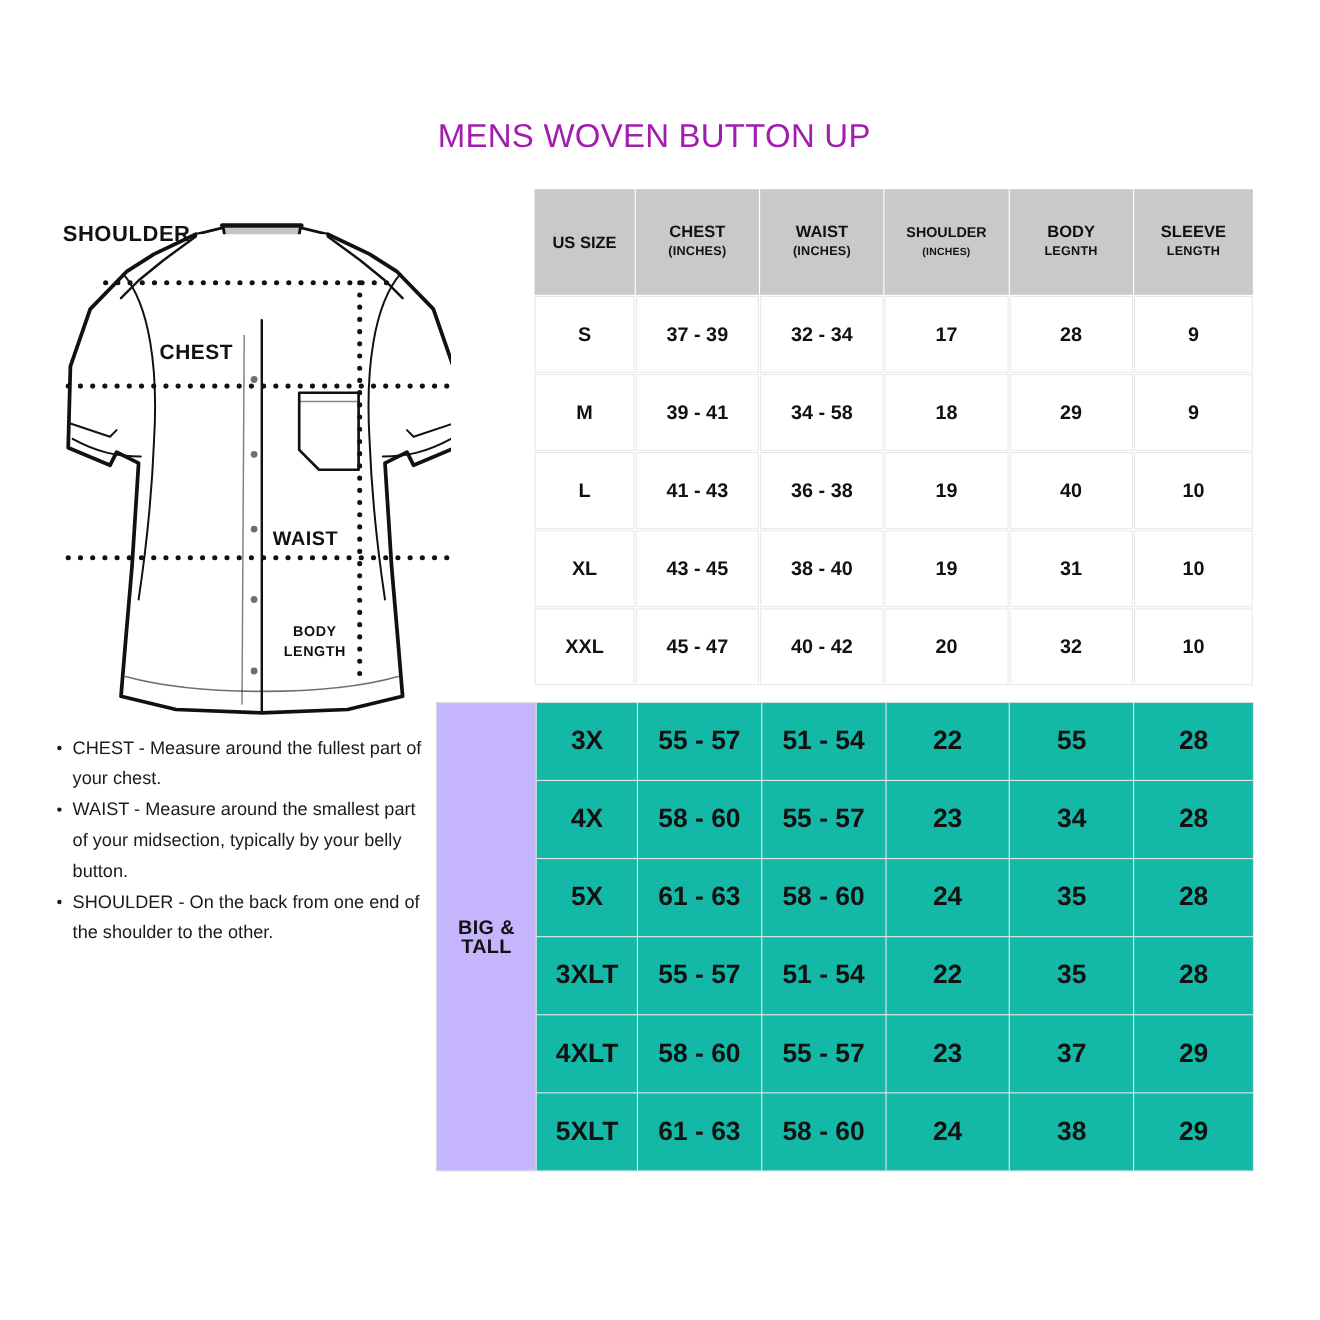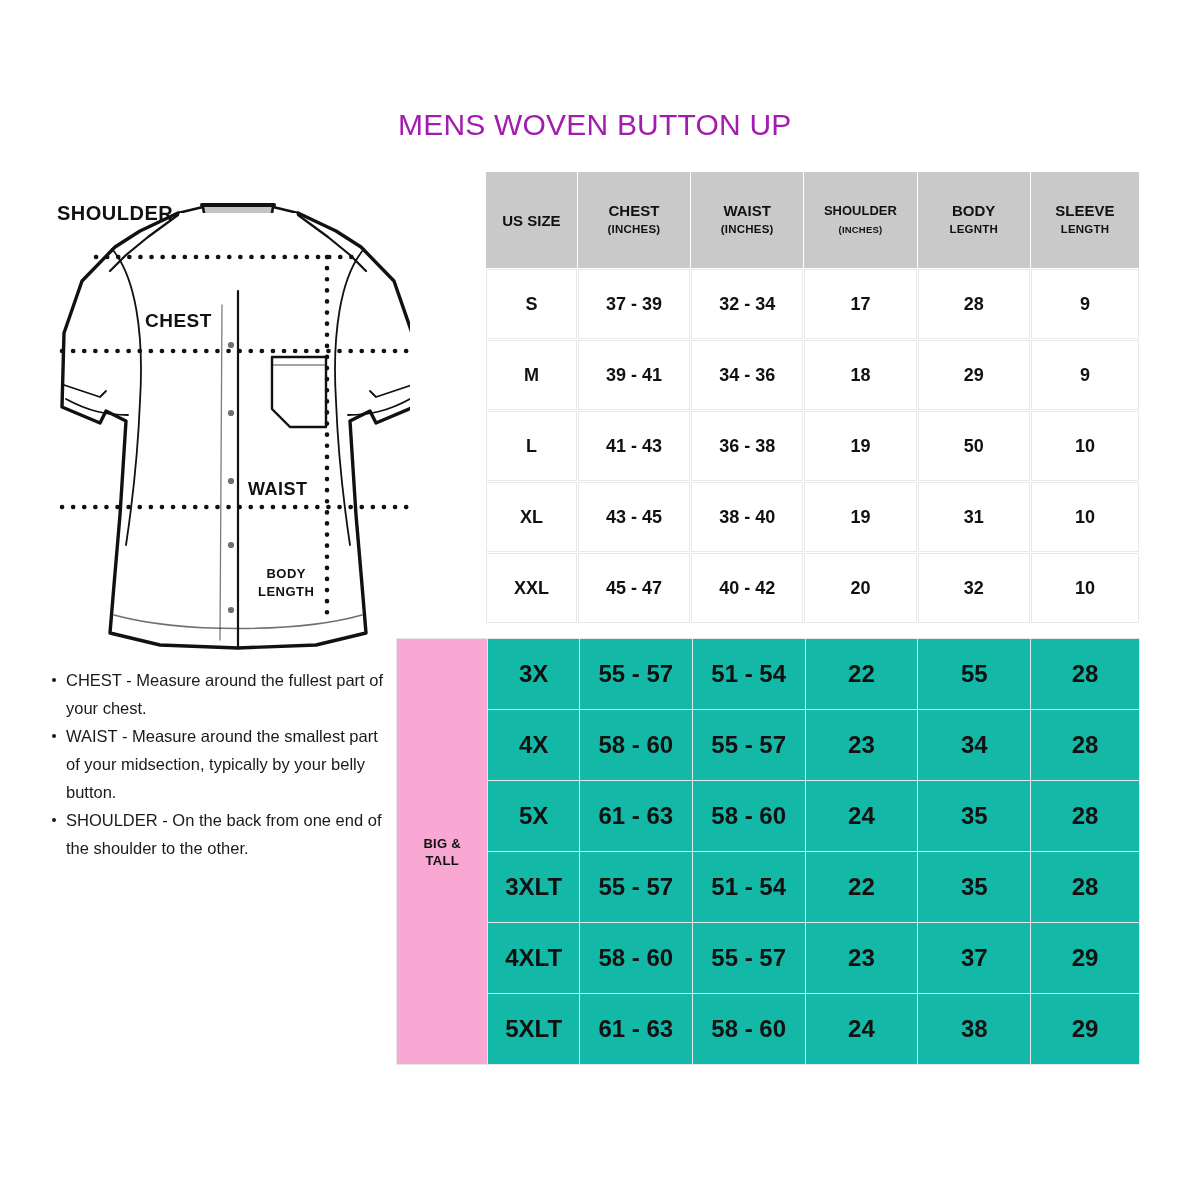--- a/index.html
+++ b/index.html
@@ -135,22 +135,22 @@
     width: 744px;
     background: #e3e7ea;
   }
   #bigtall-size-table td {
     background: #14b8a6;
     height: 70px;
     font-size: 24px;
     border: none;
   }
   #bigtall-size-table td.bigtall-label {
-    background: #f9a8d4;
-    font-size: 13px;
+    background: #c4b5fd;
+    font-size: 18px;
     line-height: 17px;
     letter-spacing: 0.3px;
   }
 
   .col-size   { width: 89px; }
   .col-chest  { width: 110px; }
   .col-waist  { width: 110px; }
   .col-shldr  { width: 110px; }
   .col-body   { width: 110px; }
   .col-sleeve { width: 106px; }
@@ -281,31 +281,31 @@
       <td class="size-cell">S</td>
       <td>37 - 39</td>
       <td>32 - 34</td>
       <td>17</td>
       <td>28</td>
       <td>9</td>
     </tr>
     <tr>
       <td class="size-cell">M</td>
       <td>39 - 41</td>
-      <td>34 - 36</td>
+      <td>34 - 58</td>
       <td>18</td>
       <td>29</td>
       <td>9</td>
     </tr>
     <tr>
       <td class="size-cell">L</td>
       <td>41 - 43</td>
       <td>36 - 38</td>
       <td>19</td>
-      <td>50</td>
+      <td>40</td>
       <td>10</td>
     </tr>
     <tr>
       <td class="size-cell">XL</td>
       <td>43 - 45</td>
       <td>38 - 40</td>
       <td>19</td>
       <td>31</td>
       <td>10</td>
     </tr>

